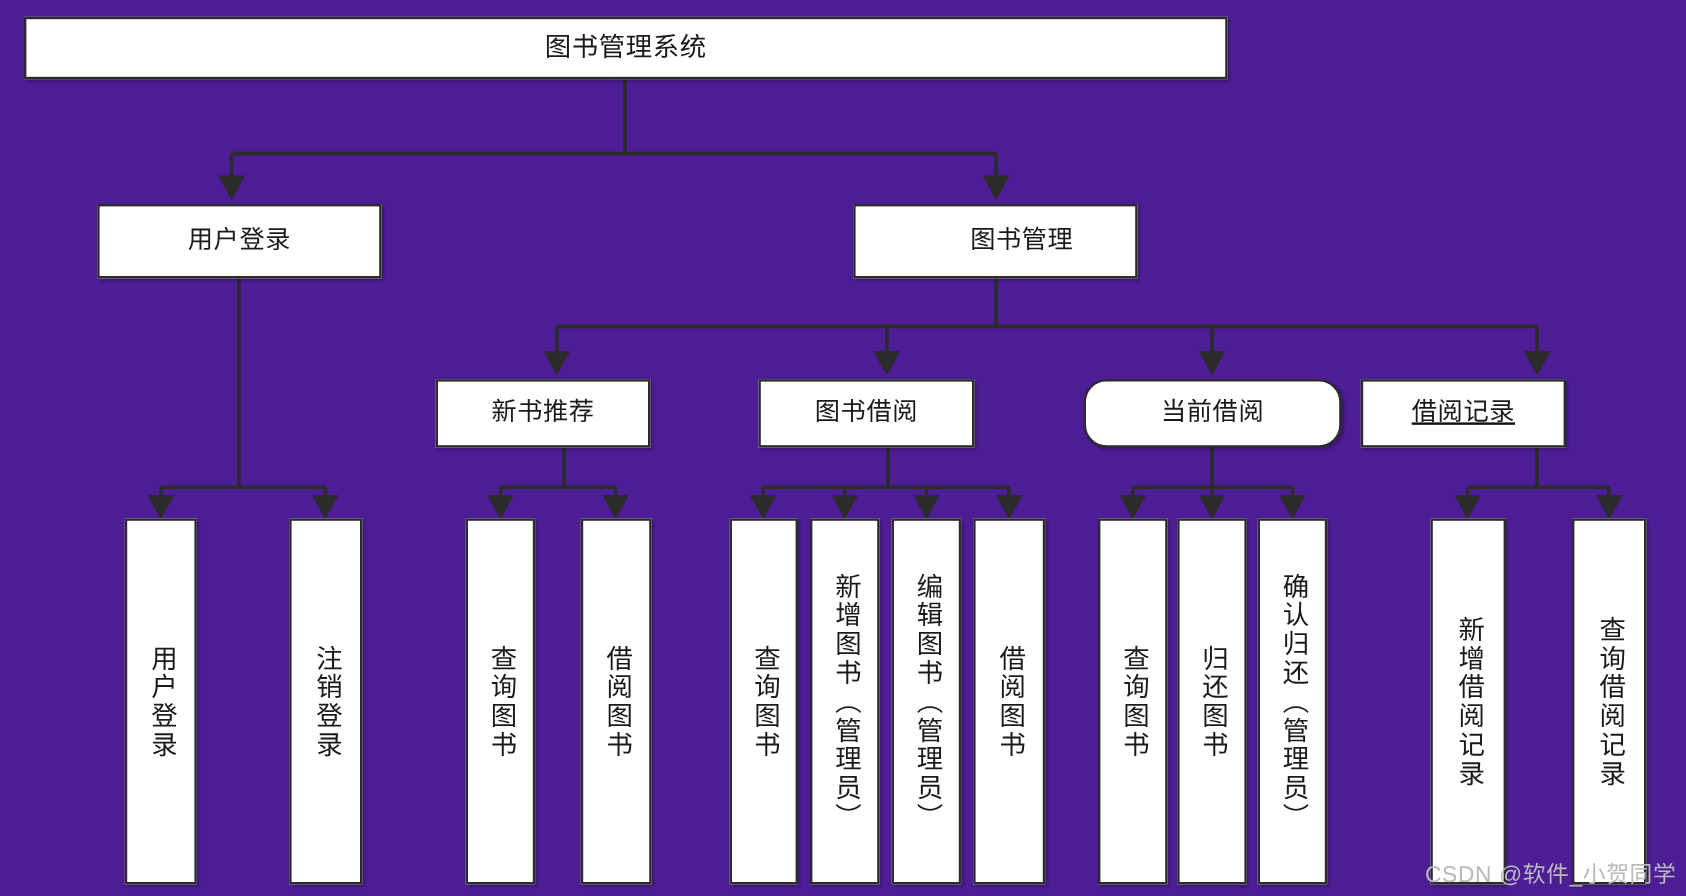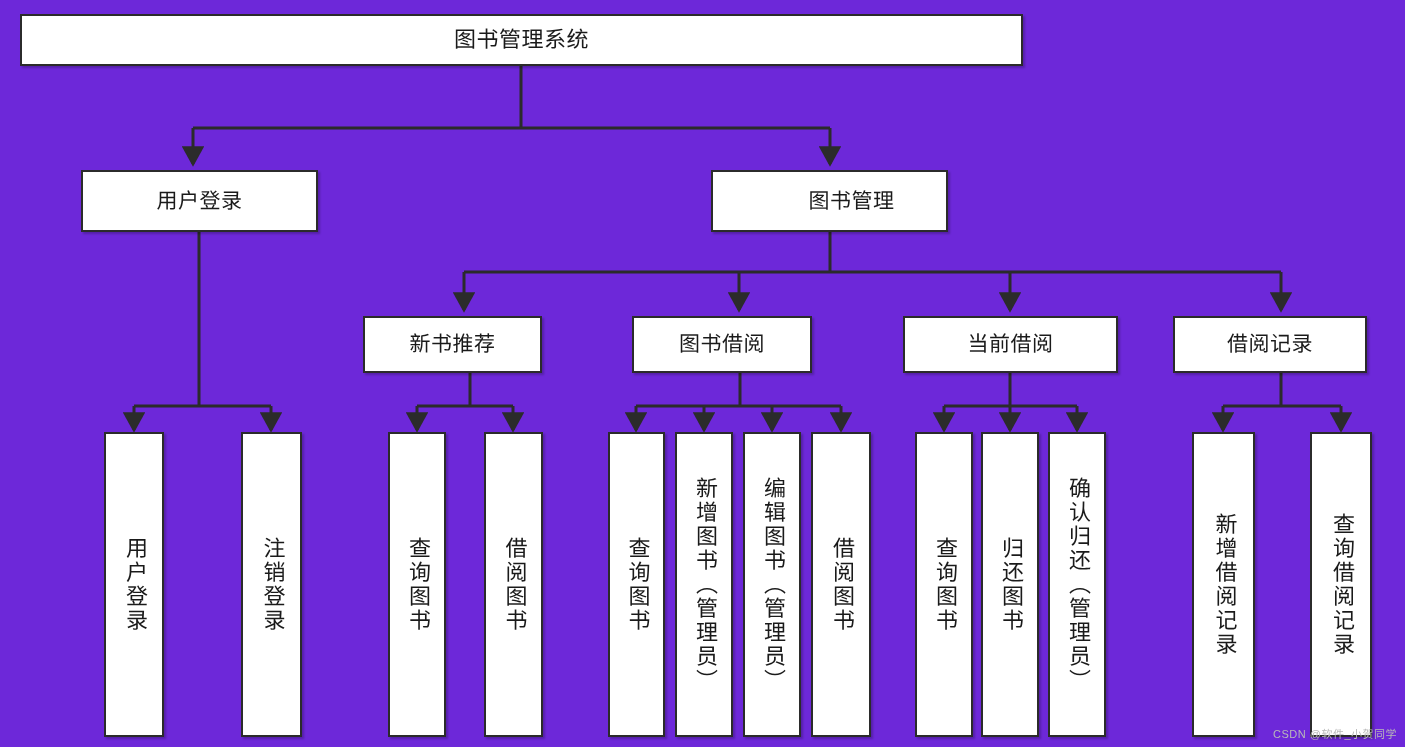--- a/index.html
+++ b/index.html
@@ -9,21 +9,21 @@
     background: #ffffff;
   }
   body {
     font-family: "Liberation Sans", "DejaVu Sans", sans-serif;
     color: #111111;
   }
   #diagram-root {
     position: relative;
     width: 1405px;
     height: 747px;
-    background: #6d28d9;
+    background: #4c1d95;
     overflow: hidden;
   }
   #edge-layer {
     position: absolute;
     left: 0;
     top: 0;
     width: 1405px;
     height: 747px;
     pointer-events: none;
   }
@@ -65,21 +65,21 @@
     font-size: 22px;
     line-height: 1.18;
     letter-spacing: 2px;
     white-space: nowrap;
     max-height: 100%;
   }
   #watermark {
     position: absolute;
     right: 8px;
     bottom: 6px;
-    font-size: 11px;
+    font-size: 19px;
     color: #b9b9b9;
     letter-spacing: 0.5px;
     z-index: 5;
     white-space: nowrap;
     font-family: "Liberation Sans", "DejaVu Sans", sans-serif;
   }
 </style>
 </head>
 <body>
 
@@ -145,24 +145,24 @@
   <div class="node h" style="left:711px; top:170px; width:237px; height:62px;padding-left:44px;">
     <span class="node-label">图书管理</span>
   </div>
 
   <div class="node h" style="left:363px; top:316px; width:179px; height:57px;">
     <span class="node-label">新书推荐</span>
   </div>
   <div class="node h" style="left:632px; top:316px; width:180px; height:57px;">
     <span class="node-label">图书借阅</span>
   </div>
-  <div class="node h" style="left:903px; top:316px; width:215px; height:57px;">
+  <div class="node h" style="left:903px; top:316px; width:215px; height:57px;border-radius:19px;">
     <span class="node-label">当前借阅</span>
   </div>
-  <div class="node h" style="left:1173px; top:316px; width:194px; height:57px;">
+  <div class="node h" style="left:1134px; top:316px; width:171px; height:57px;text-decoration:underline;">
     <span class="node-label">借阅记录</span>
   </div>
 
   <div class="node v" style="left:104px; top:432px; width:60px; height:305px;">
     <span class="node-label">用户登录</span>
   </div>
   <div class="node v" style="left:241px; top:432px; width:61px; height:305px;">
     <span class="node-label">注销登录</span>
   </div>
 

